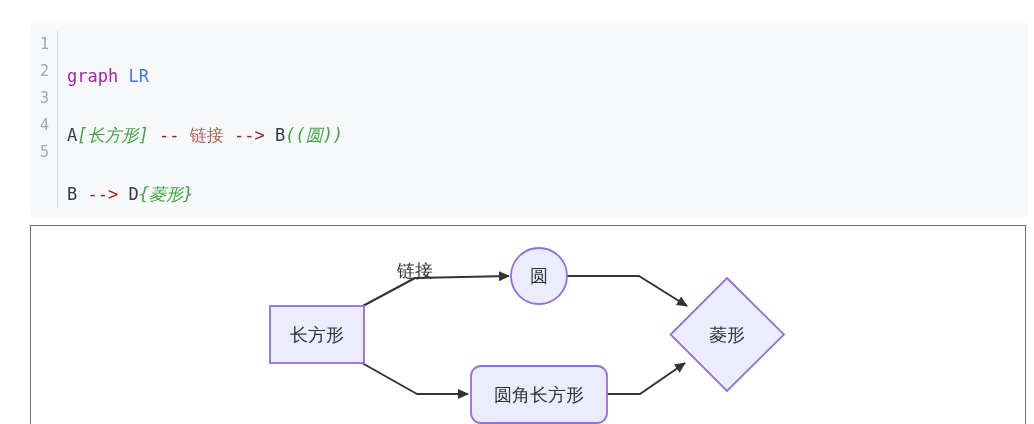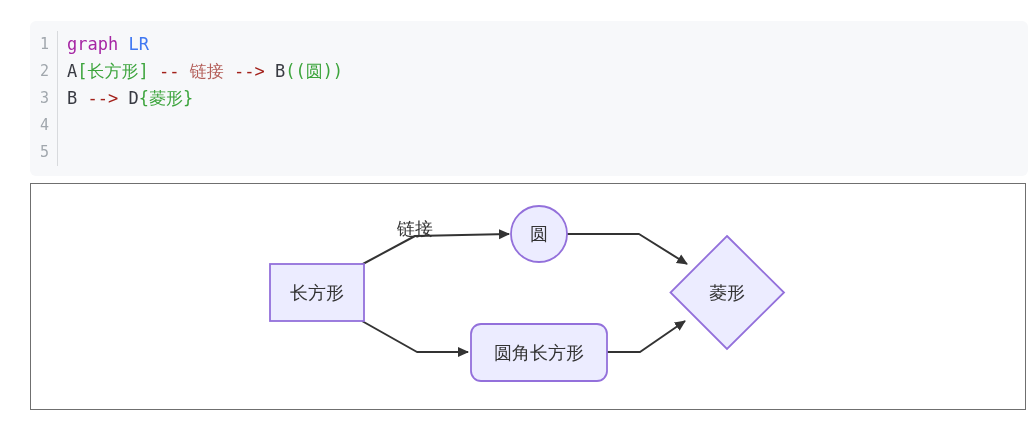--- a/index.html
+++ b/index.html
@@ -22,25 +22,25 @@
     box-sizing:border-box;
     flex:0 0 28px;
     text-align:right;
     padding-right:8px;
     border-right:1px solid #d8dadd;
     color:var(--ln,#a1a7ad);
     font-size:15px;
   }
   .gutter div{height:27px;line-height:27px;}
   .codearea{flex:1 1 auto;margin:0;padding:0 0 0 9px;}
-  .codearea .code-line{height:27px;white-space:pre;color:var(--pl,#383a42);}
+  .codearea .code-line{height:27px;white-space:pre;color:var(--pl,#383a42);margin-top:32px;}
   .tok-kw{color:var(--kw,#a626a4);}
   .tok-cn{color:var(--cn,#4078f2);}
   .tok-pl{color:var(--pl,#383a42);}
-  .tok-str{color:var(--str,#3ca43c);}
+  .tok-str{color:var(--str,#3ca43c);font-style:italic;}
   .tok-op{color:var(--op,#a3201a);}
   .tok-lb{color:var(--lb,#b45f5a);}
 
   
   .diagram{
     box-sizing:border-box;
     position:relative;
     margin:7px 0 0 30px;
     width:996px;
     height:227px;

